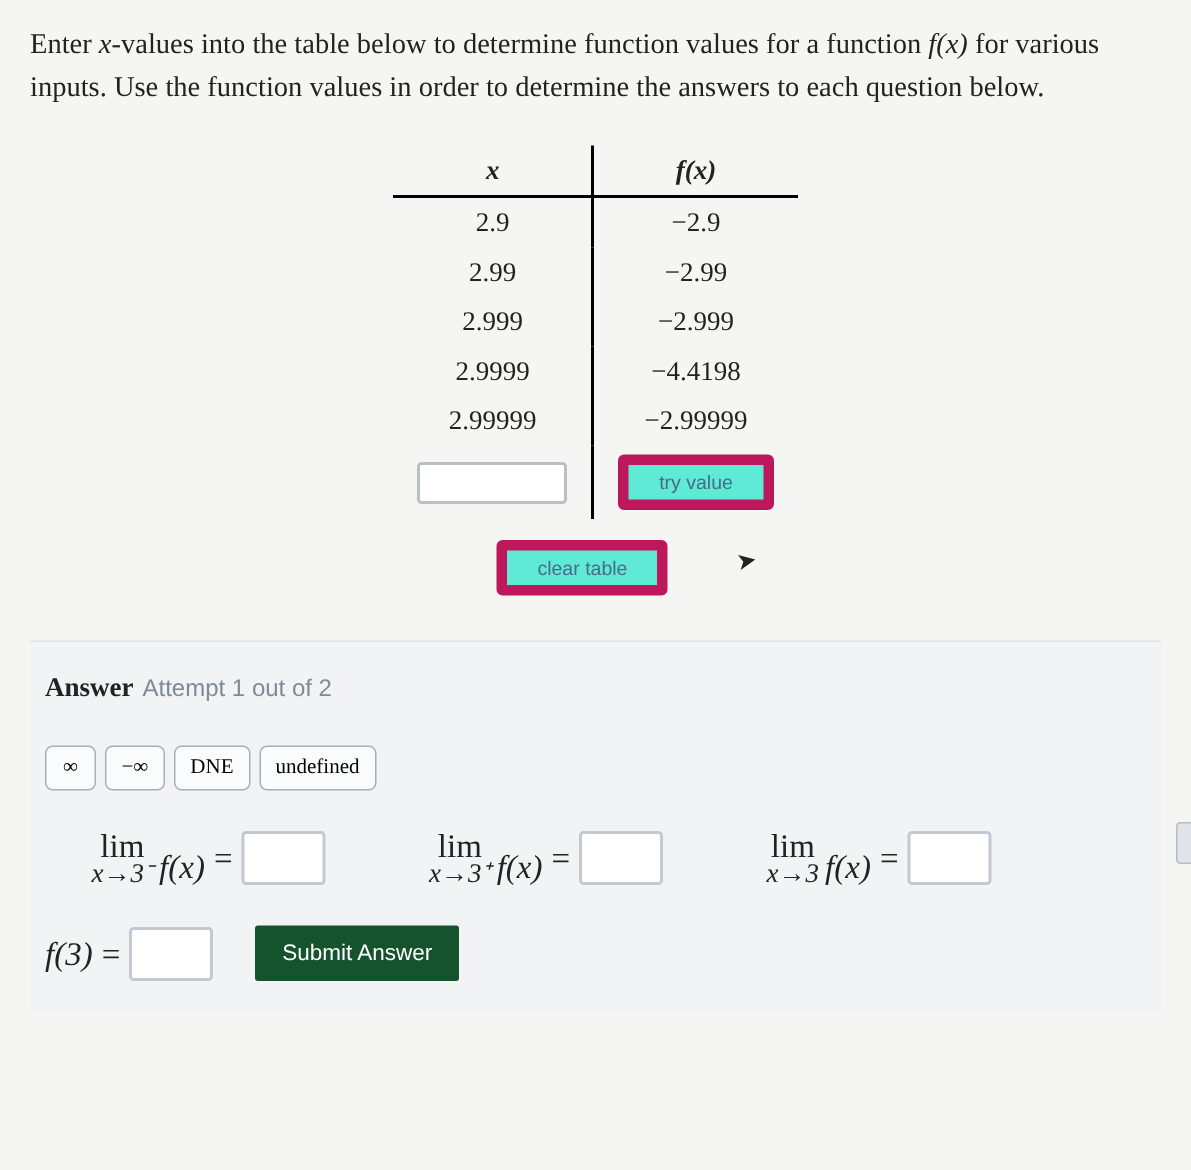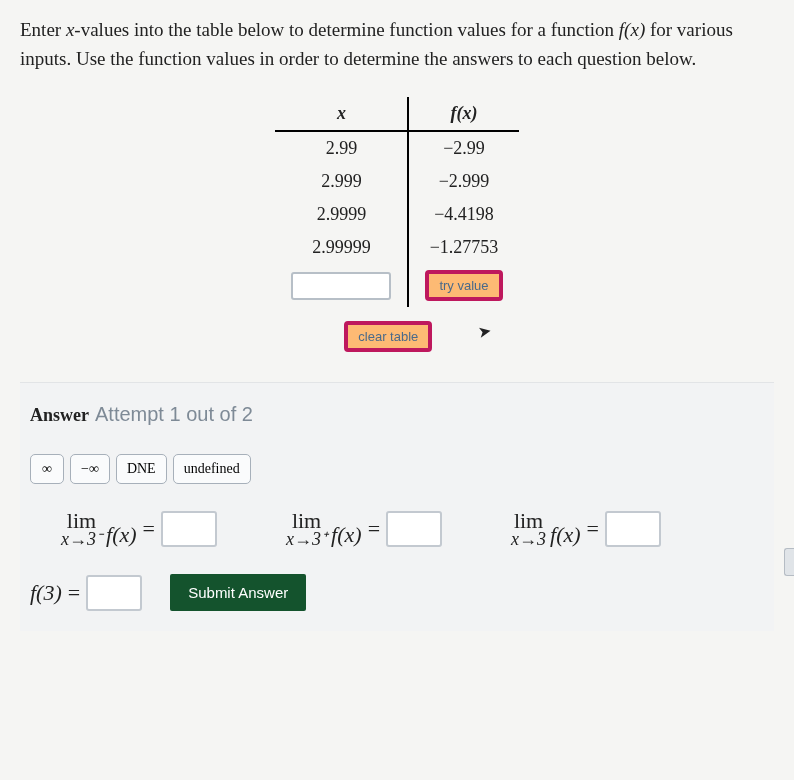--- a/index.html
+++ b/index.html
@@ -40,27 +40,27 @@
     }
     .x-input {
       width: 100px;
       height: 28px;
       border: 2px solid #b7bfc7;
       border-radius: 3px;
       font-size: 16px;
       padding: 2px 4px;
     }
     .try-value, .clear-table {
-      background: #fdba74;
-      border: 4px solid #be185d;
+      background: #5eead4;
+      border: 7px solid #be185d;
       border-radius: 4px;
       color: #4a6a8a;
       font-size: 13px;
       font-family: Arial, sans-serif;
-      padding: 4px 10px;
+      padding: 4px 20px;
       cursor: pointer;
     }
     .clear-table-wrap {
       margin-top: 14px;
       text-align: center;
       position: relative;
     }
     .cursor {
       position: relative;
       left: 42px;
@@ -73,21 +73,21 @@
       background: #f2f3f4;
       border-top: 1px solid #e2e4e6;
       padding: 20px 10px;
       margin-top: 24px;
     }
     .answer-heading {
       font-size: 18px;
       margin-bottom: 28px;
     }
     .answer-heading b { font-family: Georgia, serif; }
-    .attempt { color: #7e8a96; font-size: 20px; font-family: Arial, sans-serif; margin-left: 6px; }
+    .attempt { color: #7e8a96; font-size: 16px; font-family: Arial, sans-serif; margin-left: 6px; }
     .pill-row { display: flex; gap: 6px; margin-bottom: 26px; }
     .pill {
       border: 1px solid #a7b0ba;
       border-radius: 5px;
       padding: 6px 10px;
       font-size: 14px;
       font-family: 'Times New Roman', serif;
       background: #fafbfc;
       cursor: pointer;
       min-width: 34px;
@@ -157,34 +157,38 @@
 <div class="table-wrap">
   <table class="func">
     <thead>
       <tr>
         <th><span class="math-var">x</span></th>
         <th><span class="math-var">f(x)</span></th>
       </tr>
     </thead>
     <tbody>
       <tr>
+        <td>2.9</td>
+          <td>−2.9</td>
+      </tr>
+      <tr>
         <td>2.99</td>
           <td>−2.99</td>
       </tr>
       <tr>
         <td>2.999</td>
           <td>−2.999</td>
       </tr>
       <tr>
         <td>2.9999</td>
           <td>−4.4198</td>
       </tr>
       <tr>
         <td>2.99999</td>
-          <td>−1.27753</td>
+          <td>−2.99999</td>
       </tr>
       <tr>
         <td><input class="x-input" type="text" style=""></td>
         <td><button class="try-value">try value</button></td>
       </tr>
     </tbody>
   </table>
   <div class="clear-table-wrap">
     <button class="clear-table">clear table</button>
     <span class="cursor">➤</span>

